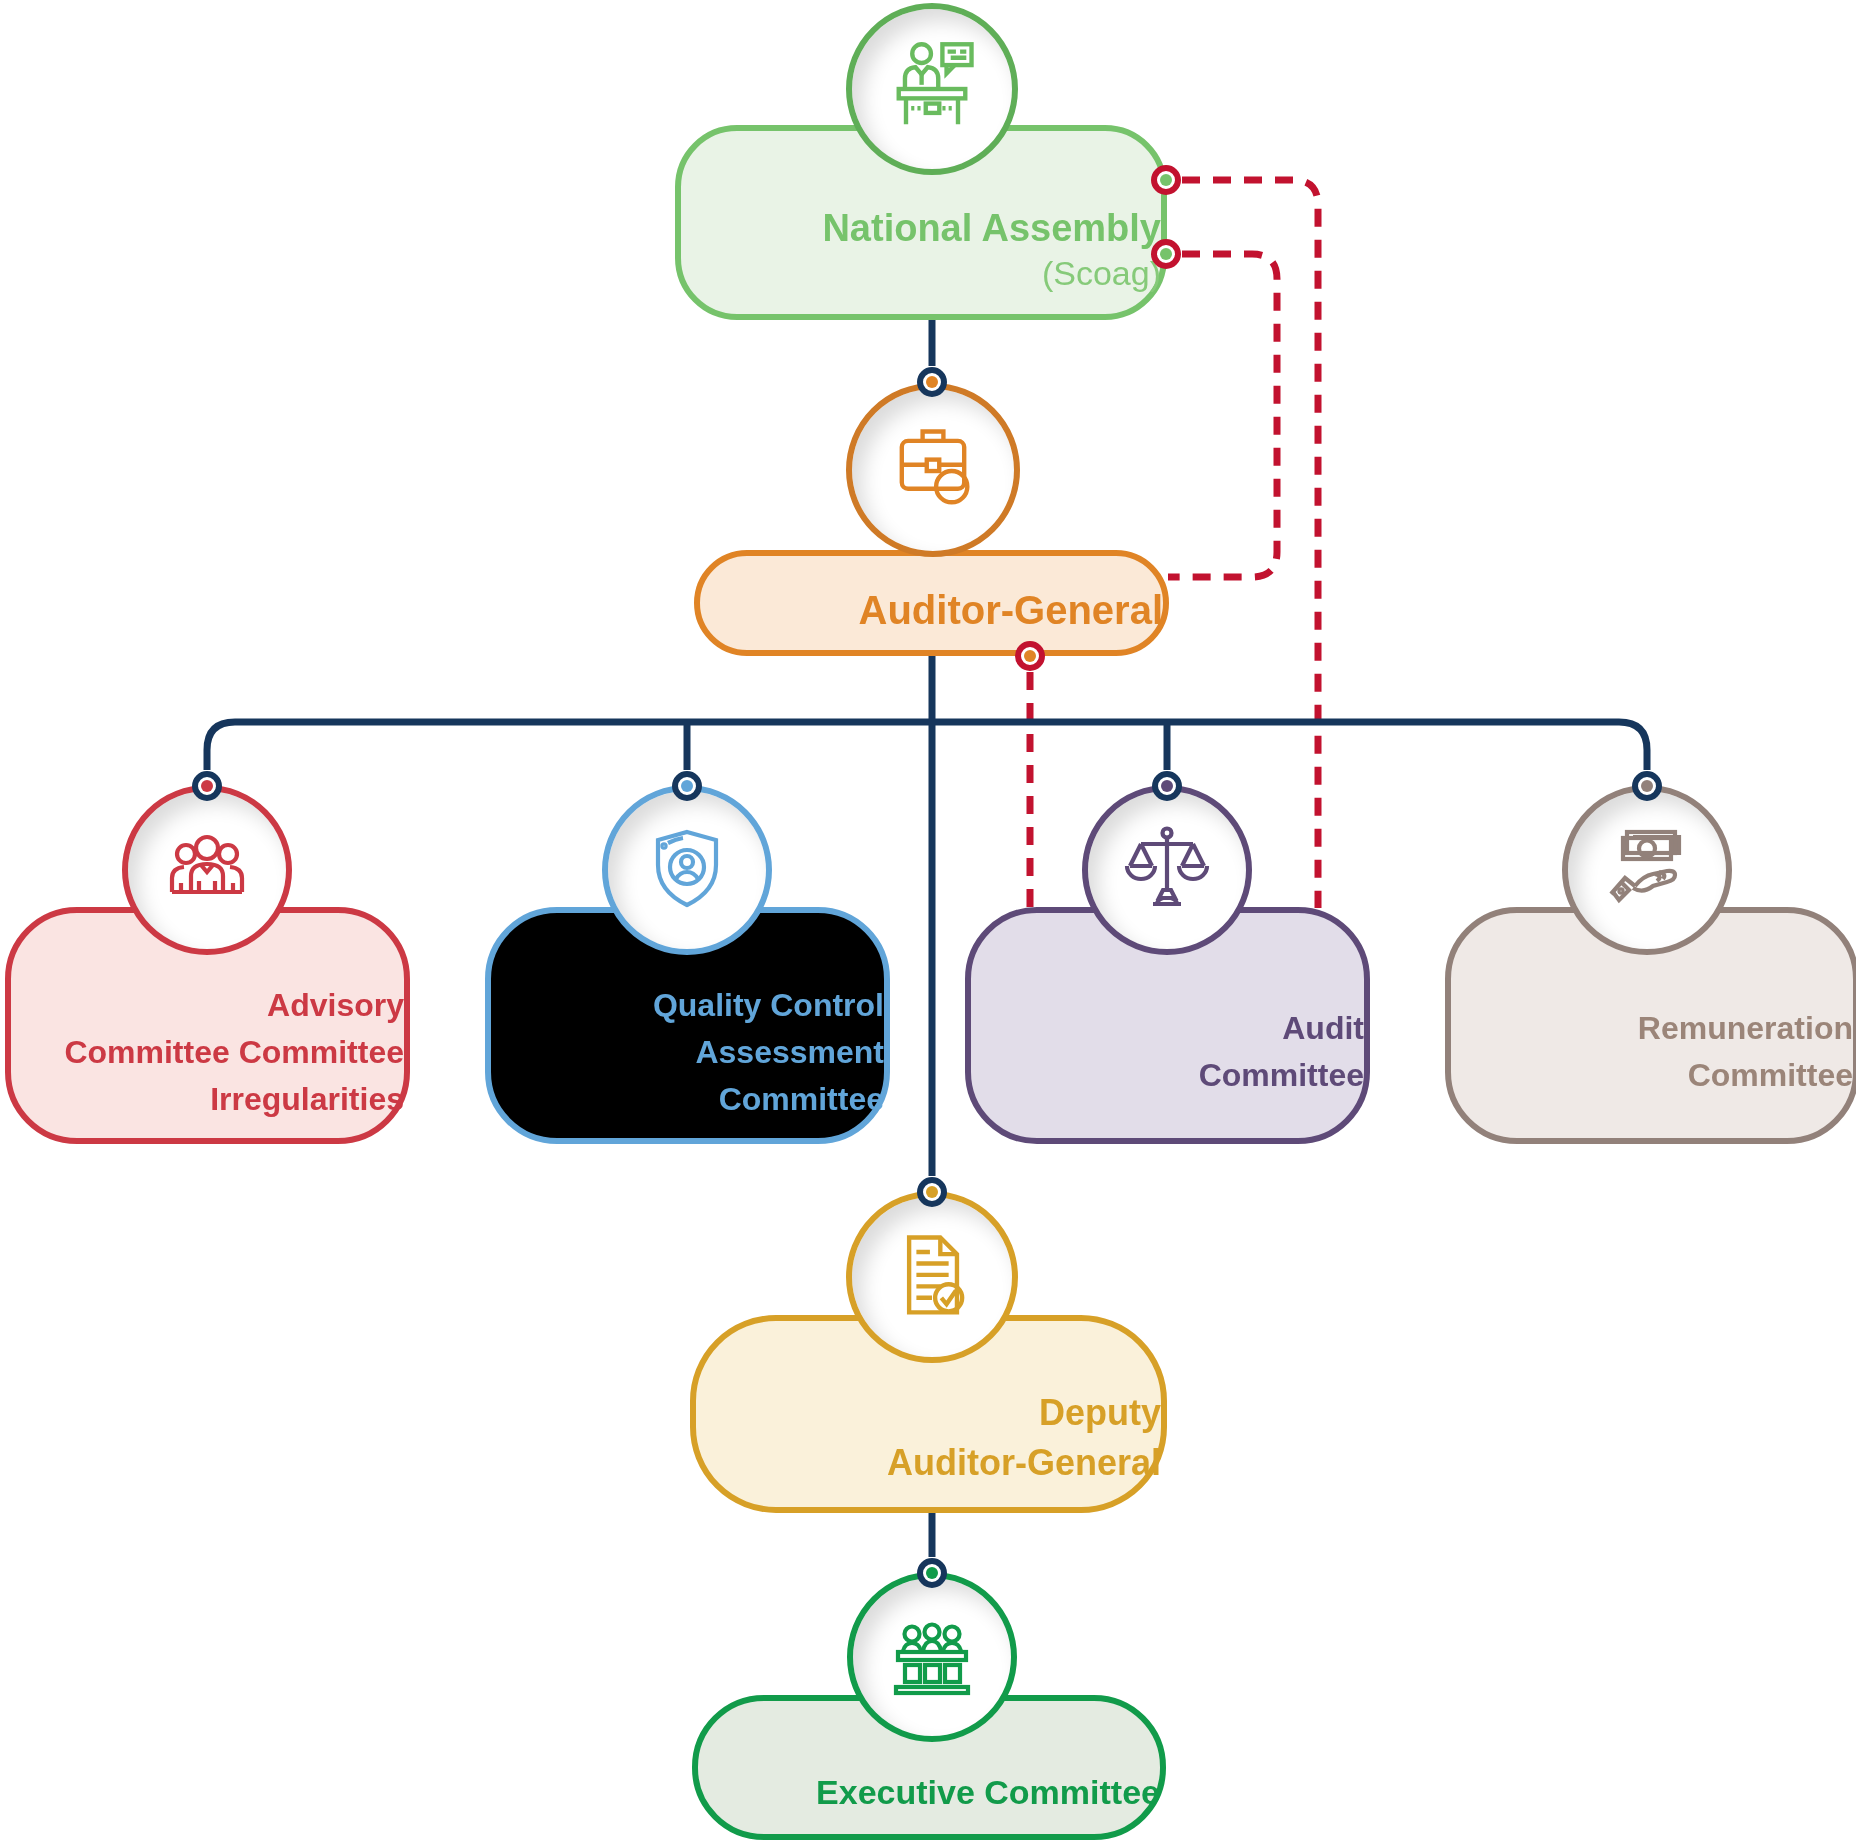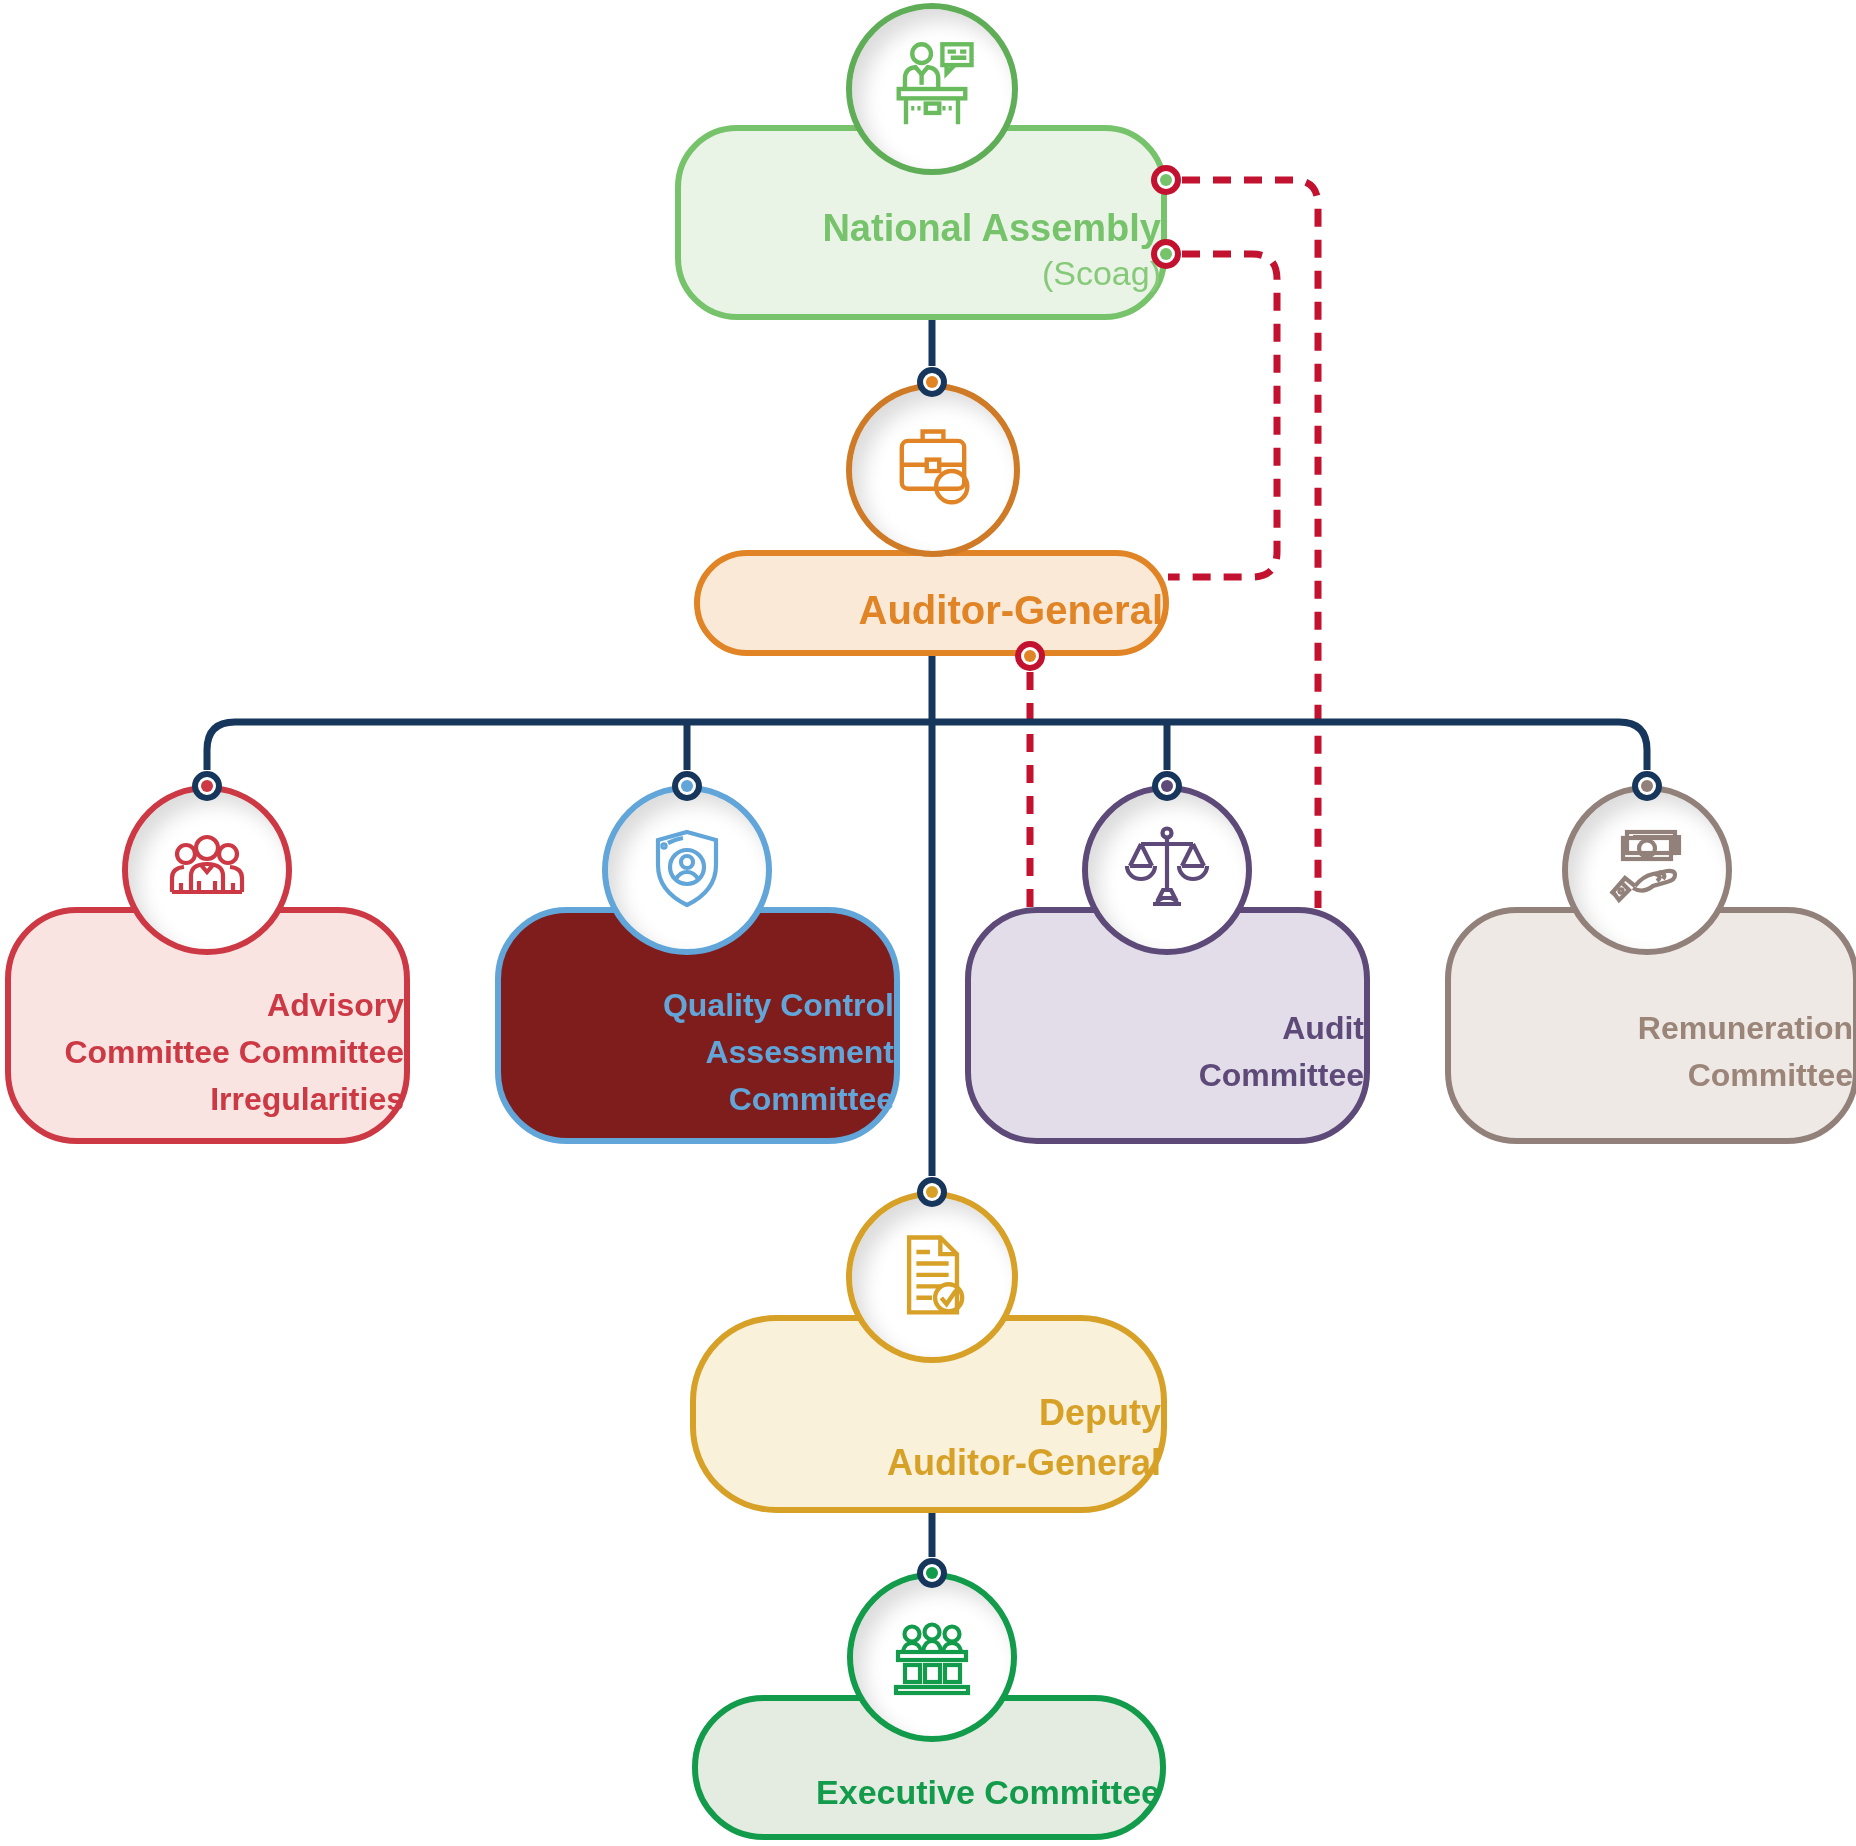--- a/index.html
+++ b/index.html
@@ -106,22 +106,22 @@
       <path d="M85 72 V58 Q85 48 73 47"></path>
       <path d="M44 45 L50 52 L56 45"></path>
       <path d="M15 72 H85"></path>
       <path d="M24 72 V63 M42 72 V61 M58 72 V61 M76 72 V63"></path>
     </svg>
   </div>
   <div class="dot" style="left:192px;top:771px;border-color:#16365c;">
       <i style="background:#cc3944;"></i>
     </div>
 
-  <div class="box" style="left:495px;top:907px;width:405px;height:237px;border-radius:72px;
-              border-color:#61a5d9;background:#7f1d1d;padding-top:54px;justify-content:center;">
+  <div class="box" style="left:485px;top:907px;width:405px;height:237px;border-radius:72px;
+              border-color:#61a5d9;background:#000000;padding-top:54px;justify-content:center;">
     <span class="lbl" style="font-size:32px;line-height:47px;color:#61a5d9;">Quality Control</span>
     <span class="lbl" style="font-size:32px;line-height:47px;color:#61a5d9;">Assessment</span>
     <span class="lbl" style="font-size:32px;line-height:47px;color:#61a5d9;">Committee</span>
   </div>
   <div class="circle" style="left:602px;top:785px;width:170px;height:170px;border-color:#61a5d9;">
     <svg class="icon" width="100" height="100" viewBox="0 0 100 100" stroke="#61a5d9">
       <path d="M50 12 L79 20 V45 Q79 71 50 85 Q21 71 21 45 V20 Z"></path>
       <circle cx="50" cy="47" r="17"></circle>
       <circle cx="50" cy="42" r="6"></circle>
       <path d="M39 59 Q43 52 50 52 Q57 52 61 59"></path>

